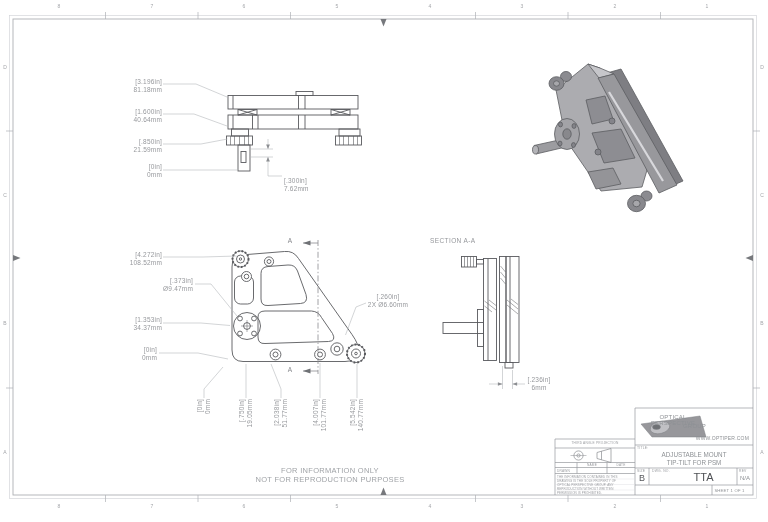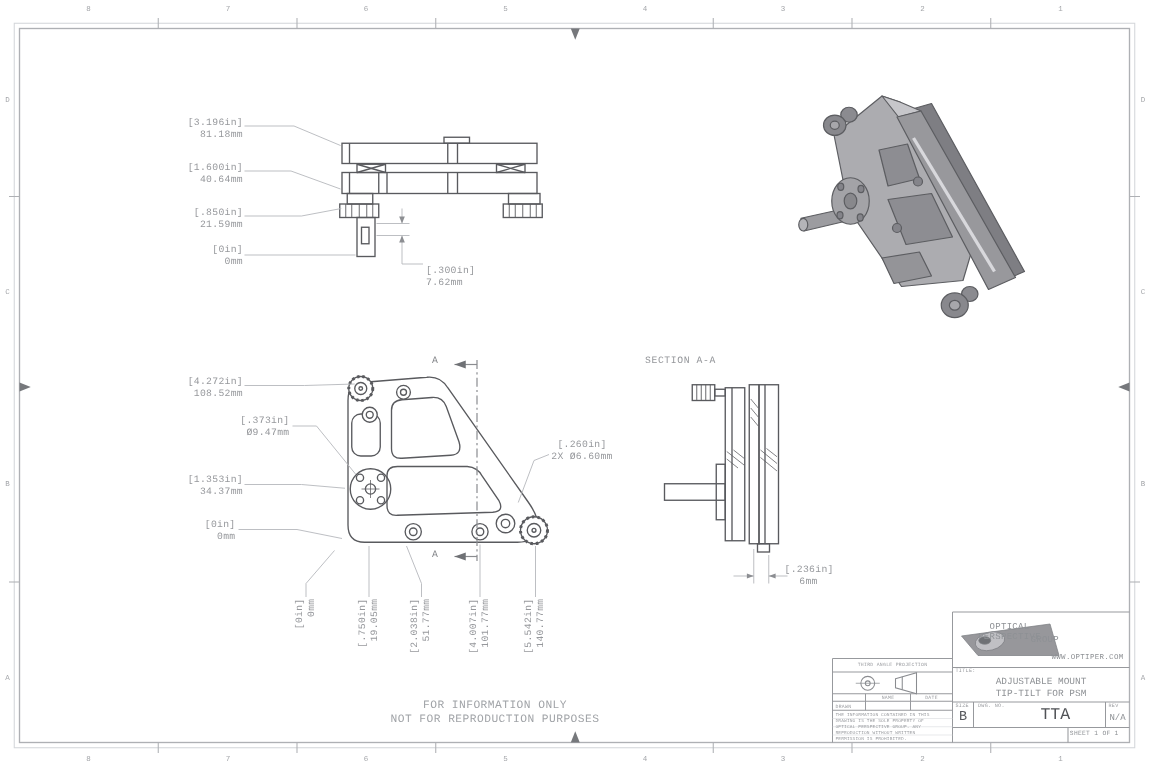--- a/index.html
+++ b/index.html
@@ -1,17 +1,17 @@
 <!DOCTYPE html>
 <html><head>
 <meta charset="utf-8">
 <style>
   html,body{margin:0;padding:0;background:#ffffff;}
   .sheet{position:relative;width:768px;height:522px;background:#ffffff;overflow:hidden;
-         font-family:Liberation Mono, monospace;}
+         font-family:Liberation Sans, sans-serif;}
   svg.art{position:absolute;left:0;top:0;}
   .dim{position:absolute;font-size:6.5px;line-height:7.6px;color:#96989c;letter-spacing:.2px;white-space:nowrap;}
   .dim.r{text-align:right;}
   .dim.c{text-align:center;white-space:normal;}
   .rot{transform:rotate(-90deg);transform-origin:50% 50%;width:44px;height:16px;text-align:right;}
   .zone{position:absolute;font-size:5px;color:#a4a6aa;width:10px;height:7px;text-align:center;line-height:7px;}
   .seclab{position:absolute;font-size:6.5px;letter-spacing:.4px;color:#95979b;}
   .amark{position:absolute;font-size:6.5px;color:#85878b;width:8px;text-align:center;}
   .note{position:absolute;left:224px;top:467px;width:212px;text-align:center;font-size:7.5px;
         line-height:8.6px;letter-spacing:.3px;color:#a0a3a7;}

